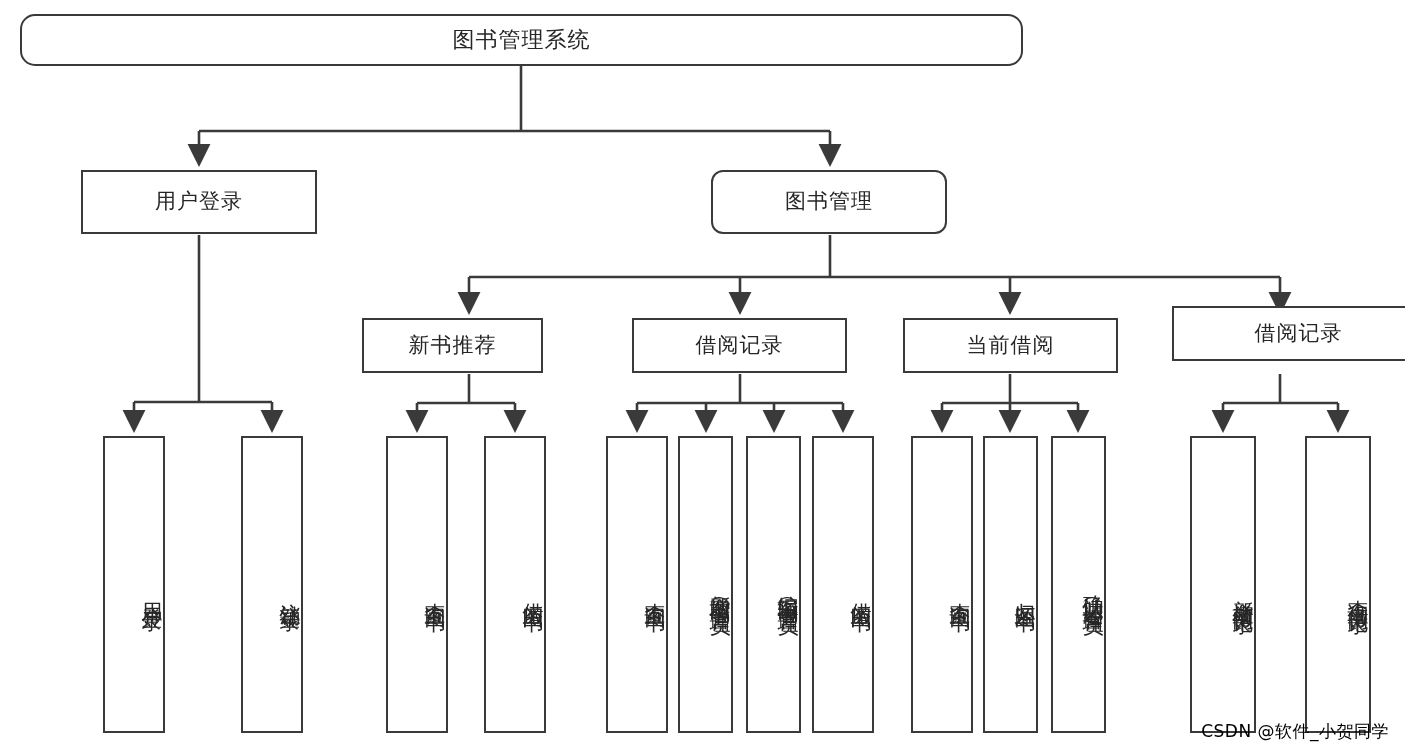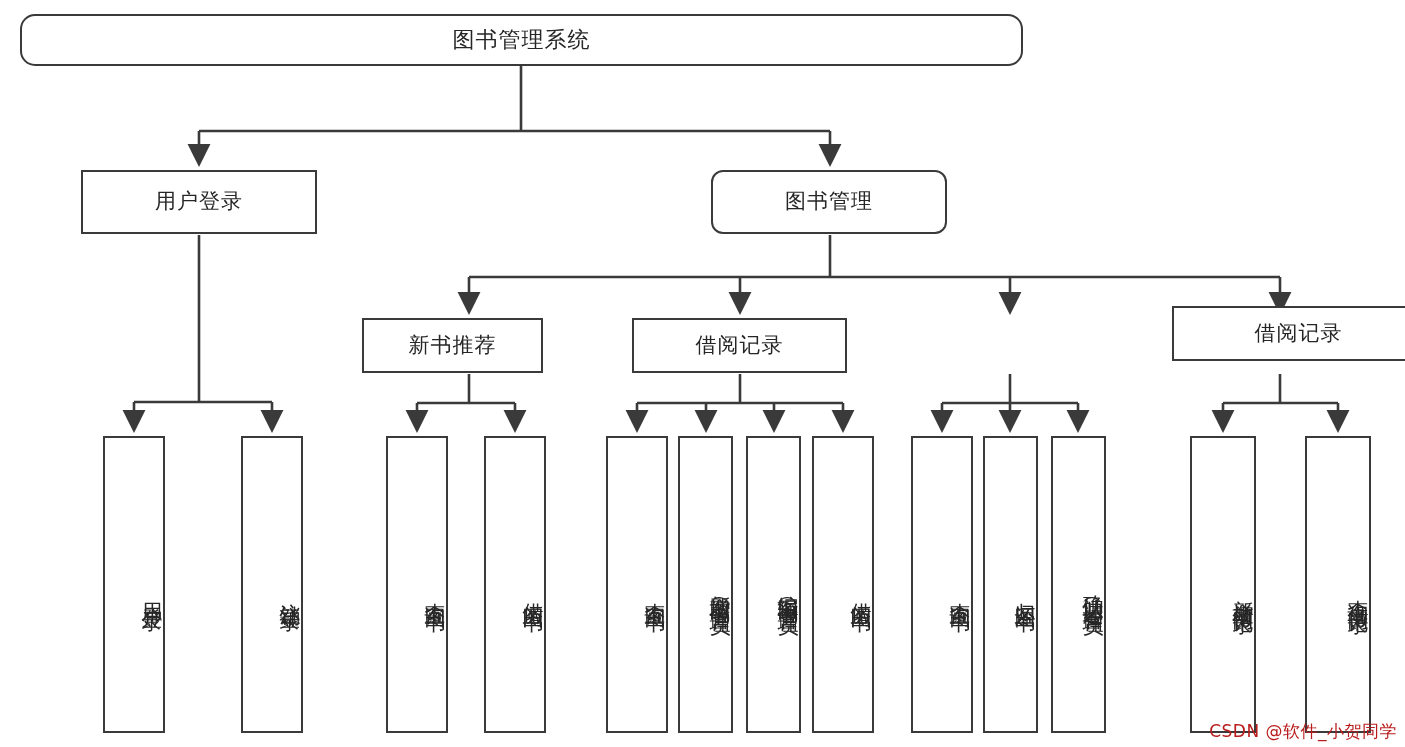--- a/index.html
+++ b/index.html
@@ -57,24 +57,24 @@
     justify-content: center;
     white-space: nowrap;
     overflow: hidden;
   }
   .node-v .vtext {
     writing-mode: vertical-rl;
     text-orientation: upright;
   }
   #watermark {
     position: absolute;
-    right: 8px;
+    right: 16px;
     bottom: 4px;
     font-size: 17px;
-    color: #b91c1c;
+    color: #000000;
     letter-spacing: 0.5px;
     white-space: nowrap;
     font-family: "DejaVu Sans", "Liberation Sans", sans-serif;
   }
 </style>
 </head>
 <body>
 
 <div id="diagram-root">
 
@@ -141,20 +141,23 @@
   </div>
 
   <div class="node node-h" style="left:362px; top:318px; width:181px; height:55px;">
     <span>新书推荐</span>
   </div>
 
   <div class="node node-h" style="left:632px; top:318px; width:215px; height:55px;">
     <span>借阅记录</span>
   </div>
 
+  <div class="node node-h" style="left:903px; top:318px; width:215px; height:55px;">
+    <span>当前借阅</span>
+  </div>
 
   <div class="node node-h" style="left:1172px; top:306px; width:253px; height:55px;">
     <span>借阅记录</span>
   </div>
 
   <div class="node node-v" style="left:103px; top:436px; width:62px; height:297px;">
     <span class="vtext">用户登录</span>
   </div>
 
   <div class="node node-v" style="left:241px; top:436px; width:62px; height:297px;">

